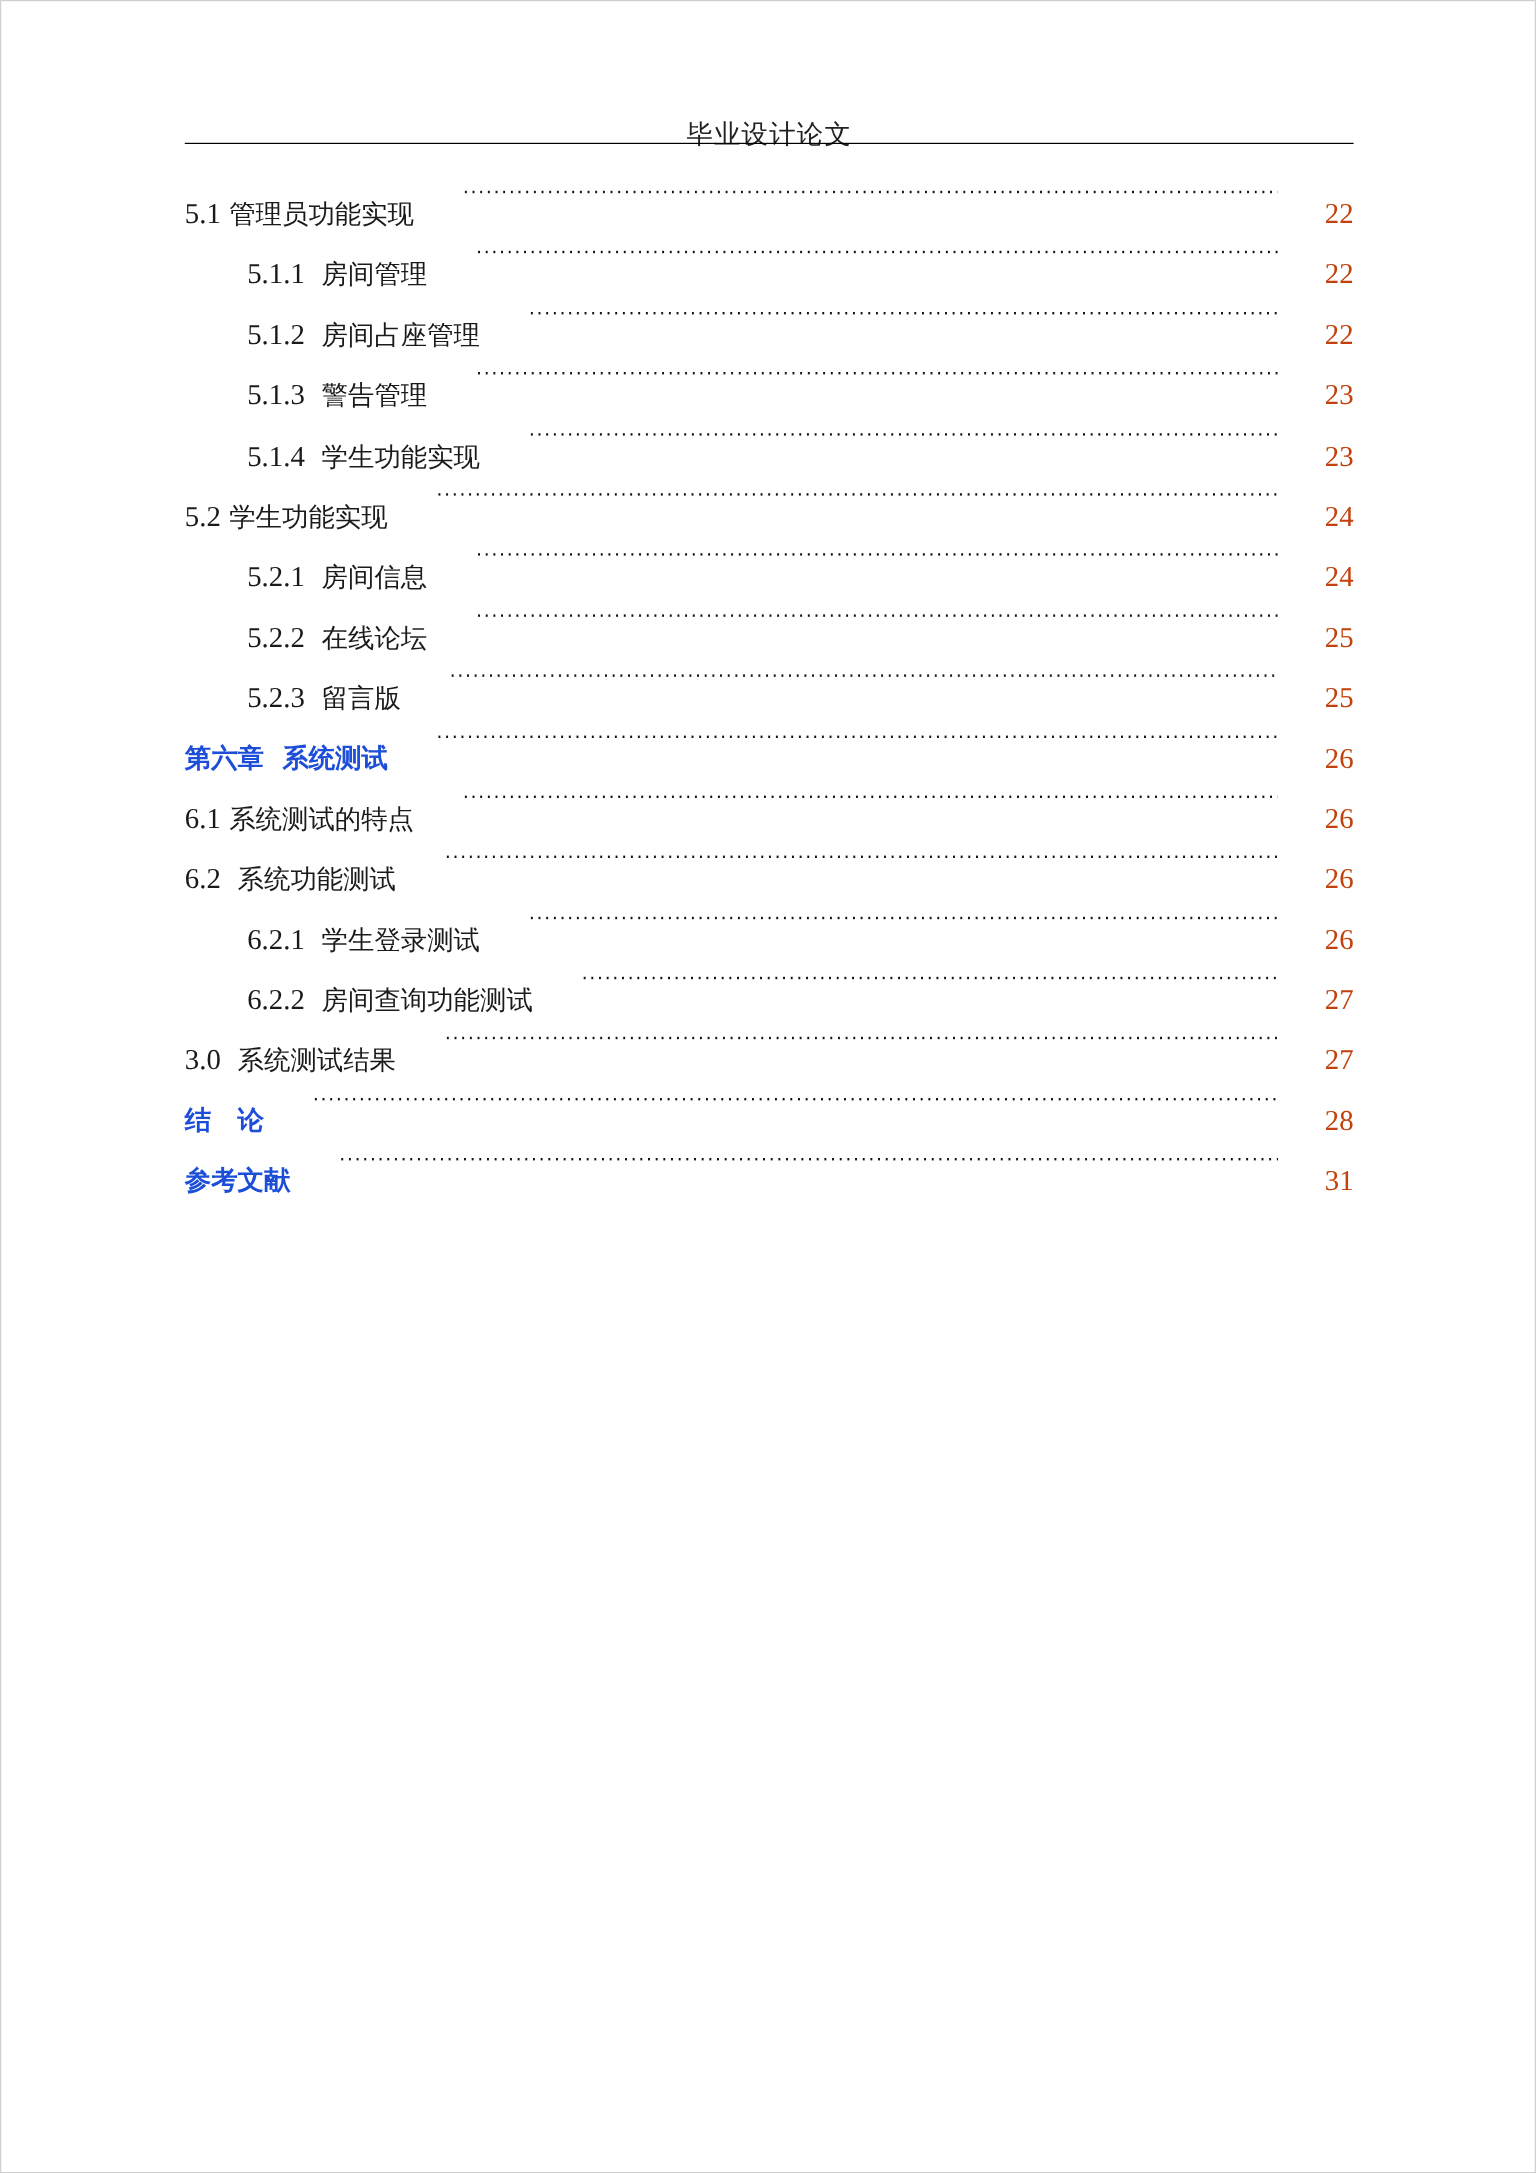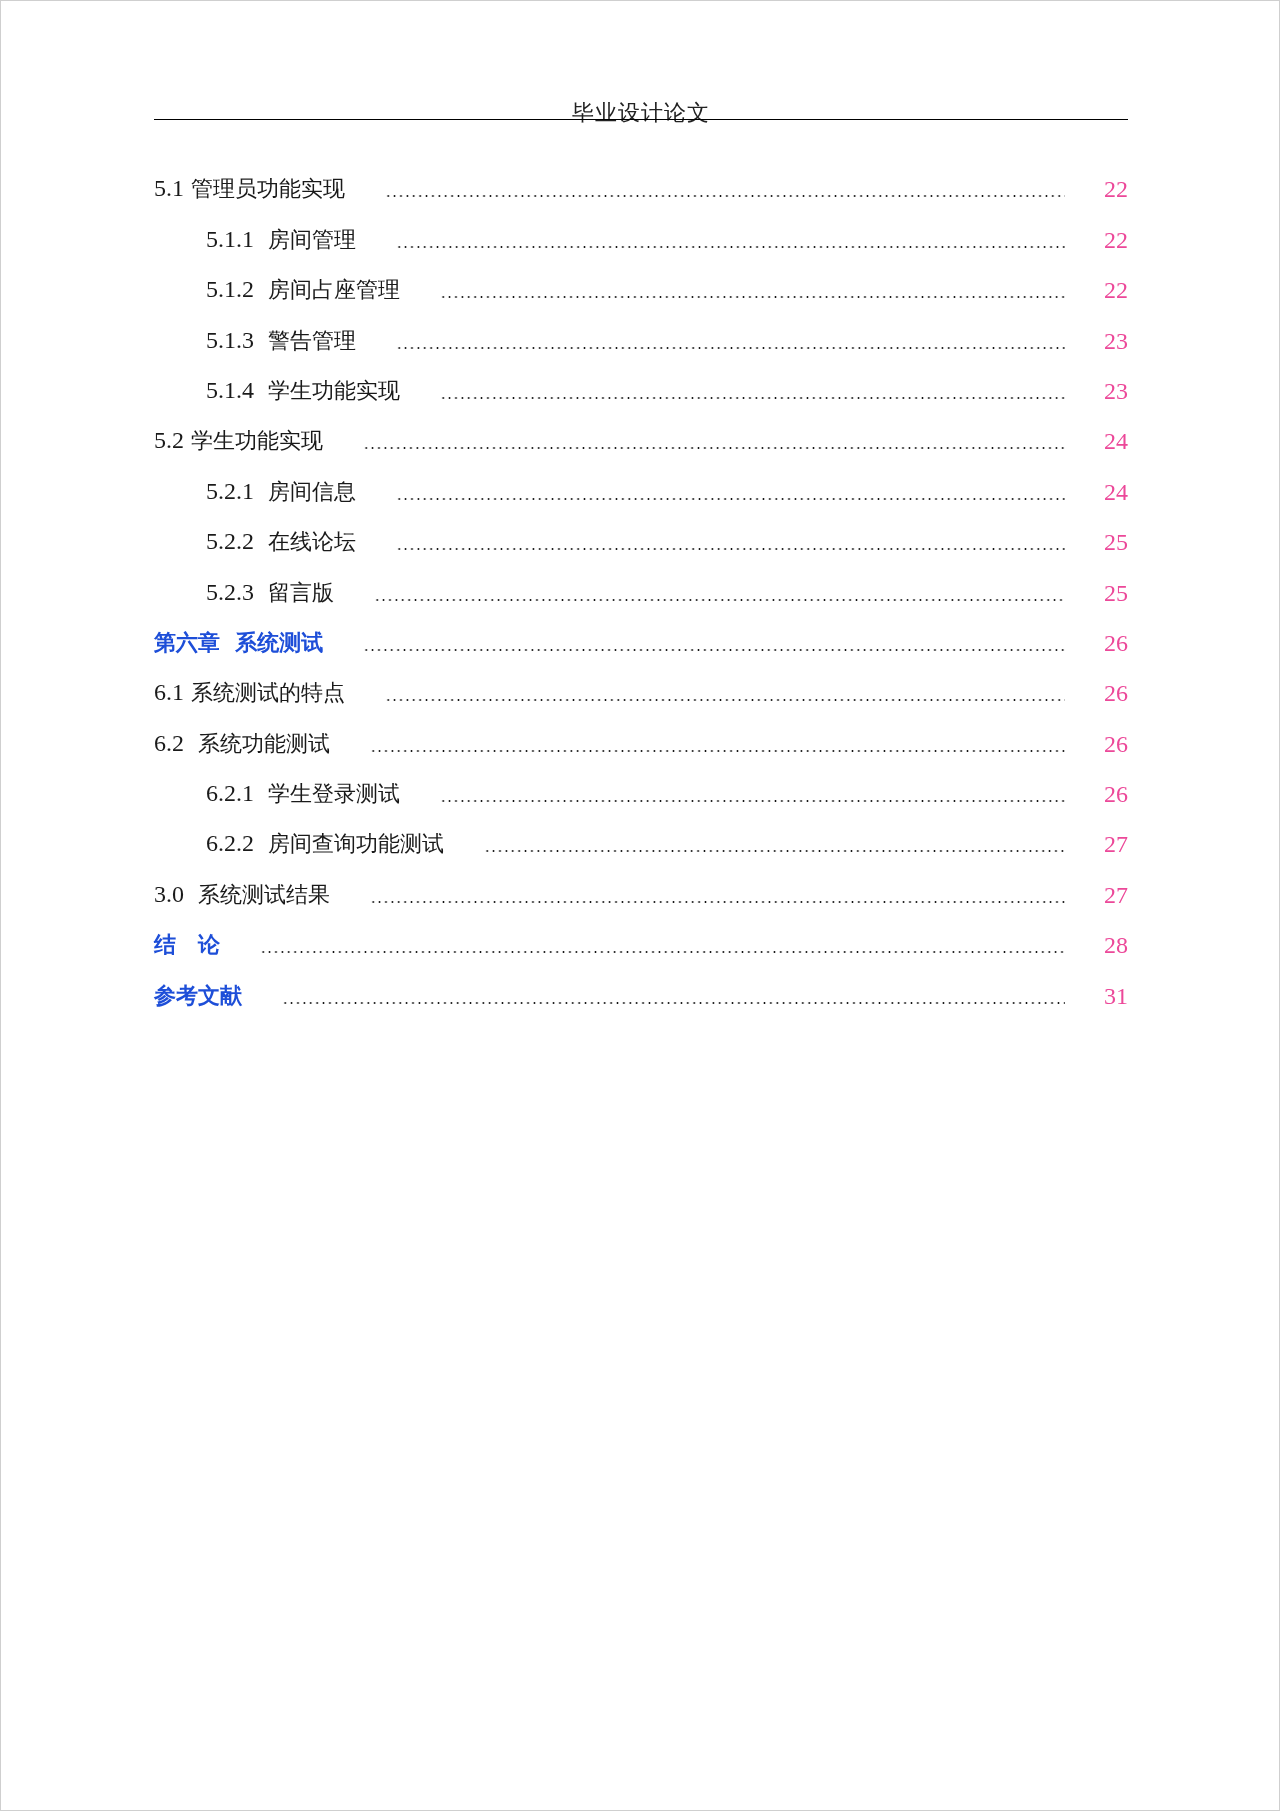--- a/index.html
+++ b/index.html
@@ -48,21 +48,21 @@
     .toc {
       position: absolute;
       left: 153px;
       top: 158px;
       width: 974px;
     }
     .toc-row {
       position: relative;
       height: 50.4px;
       display: flex;
-      align-items: flex-end;
+      align-items: flex-start;
       font-size: 23px;
       line-height: 40px;
       gap: 36px;
     }
     .toc-row.level-3 {
       padding-left: 52px;
     }
     .toc-title {
       white-space: pre;
       flex: 0 0 auto;
@@ -86,21 +86,21 @@
       background-image: radial-gradient(circle, #111111 0.9px, transparent 1.1px);
       background-size: 6.4px 2px;
       background-repeat: repeat-x;
       background-position: 0 0;
     }
     .toc-page {
       flex: 0 0 auto;
       font-family: "Liberation Serif", serif;
       font-size: 24px;
       padding-left: 3px;
-      color: #ec4899;
+      color: #c2410c;
     }
   </style>
 </head>
 <body>
 
 <div class="page">
   <div class="running-header">毕业设计论文</div>
   <div class="header-rule"></div>
 
   <div class="toc">

